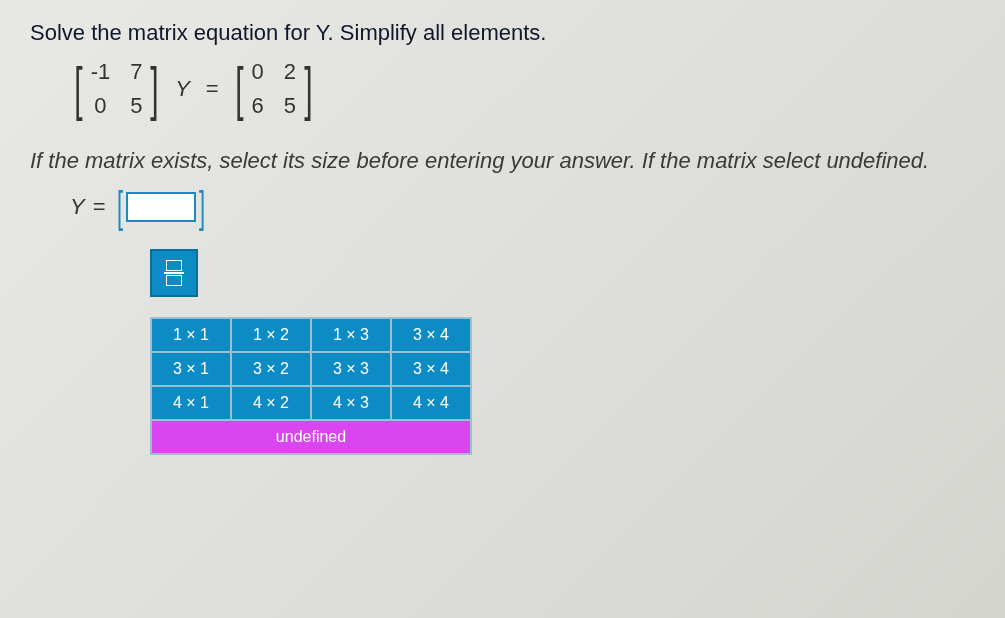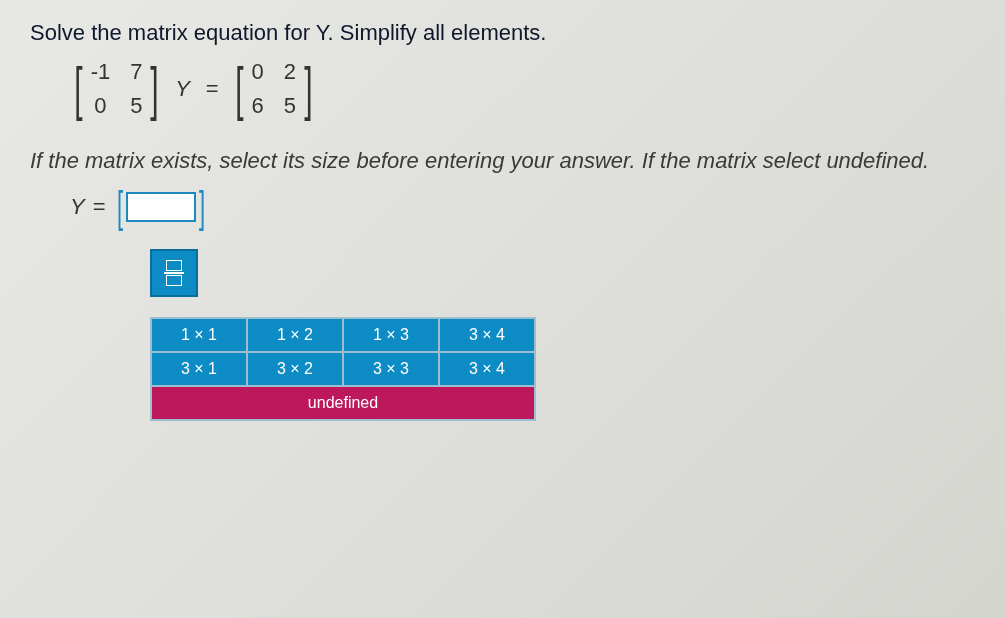--- a/index.html
+++ b/index.html
@@ -118,28 +118,28 @@
     }
     .size-grid {
       border-collapse: collapse;
     }
     .size-grid td {
       border: 2px solid #9cbfcf;
     }
     .size-cell {
       background: #0d8bc4;
       color: #fff;
-      width: 96px;
+      width: 80px;
       height: 34px;
       text-align: center;
       font-size: 16px;
       cursor: pointer;
     }
     .undefined-row td {
-      background: #be185d;
+      background: #d946ef;
       color: #fff;
       text-align: center;
       font-size: 16px;
       height: 34px;
       cursor: pointer;
     }
     .cell-label {
       display: block;
     }
   </style>
@@ -217,20 +217,34 @@
       <td class="size-cell">
             <span class="cell-label">3 × 2</span>
           </td>
       <td class="size-cell">
             <span class="cell-label">3 × 3</span>
           </td>
       <td class="size-cell">
             <span class="cell-label">3 × 4</span>
           </td>
     </tr>
+    <tr>
+      <td class="size-cell">
+            <span class="cell-label">4 × 1</span>
+          </td>
+      <td class="size-cell">
+            <span class="cell-label">4 × 2</span>
+          </td>
+      <td class="size-cell">
+            <span class="cell-label">4 × 3</span>
+          </td>
+      <td class="size-cell">
+            <span class="cell-label">4 × 4</span>
+          </td>
+    </tr>
     <tr class="undefined-row">
       <td colspan="4">
             <span class="cell-label">undefined</span>
           </td>
     </tr>
   </tbody>
     </table>
 </div>
 
 

